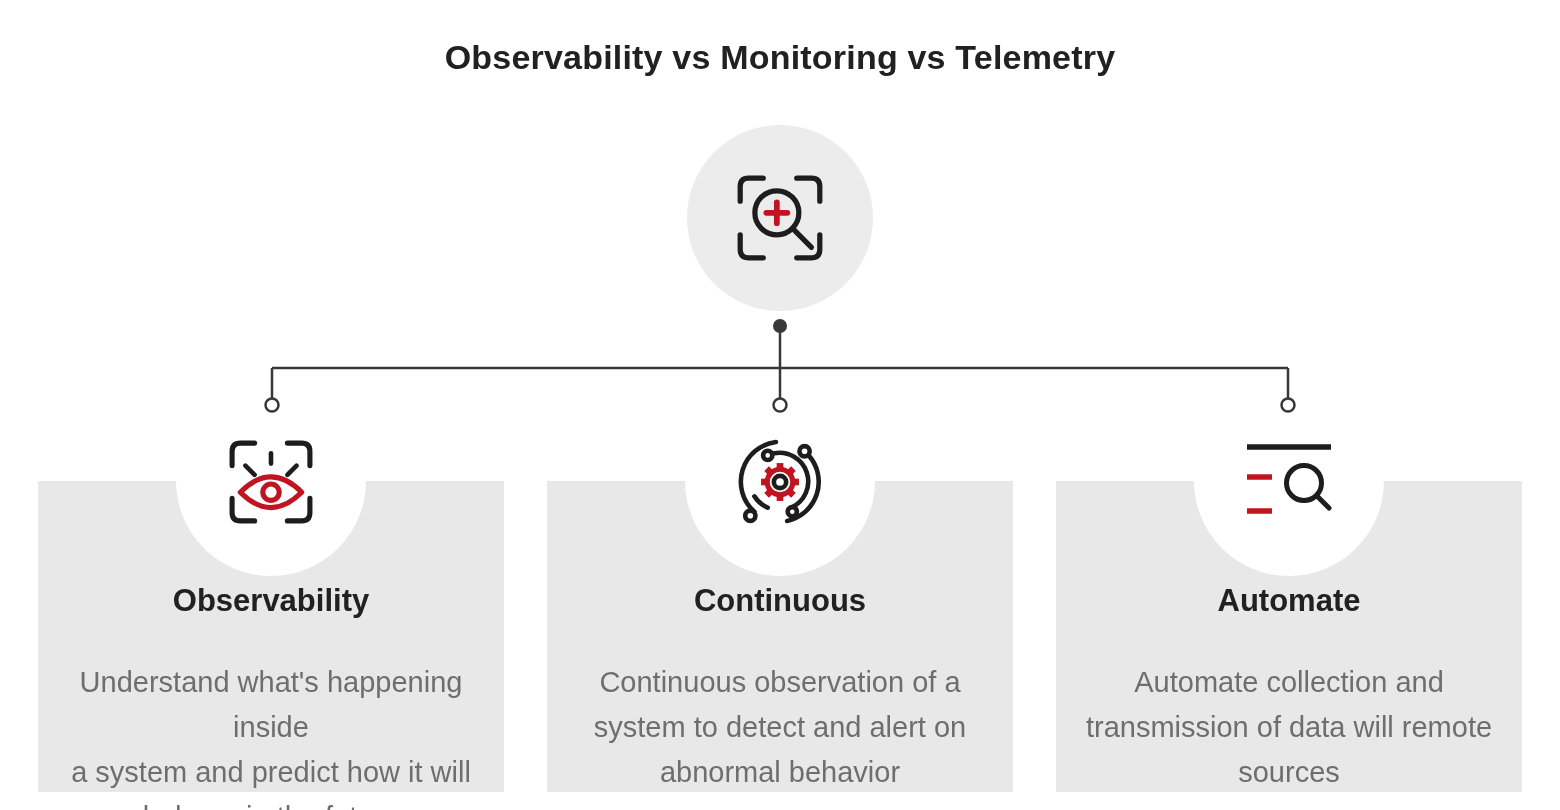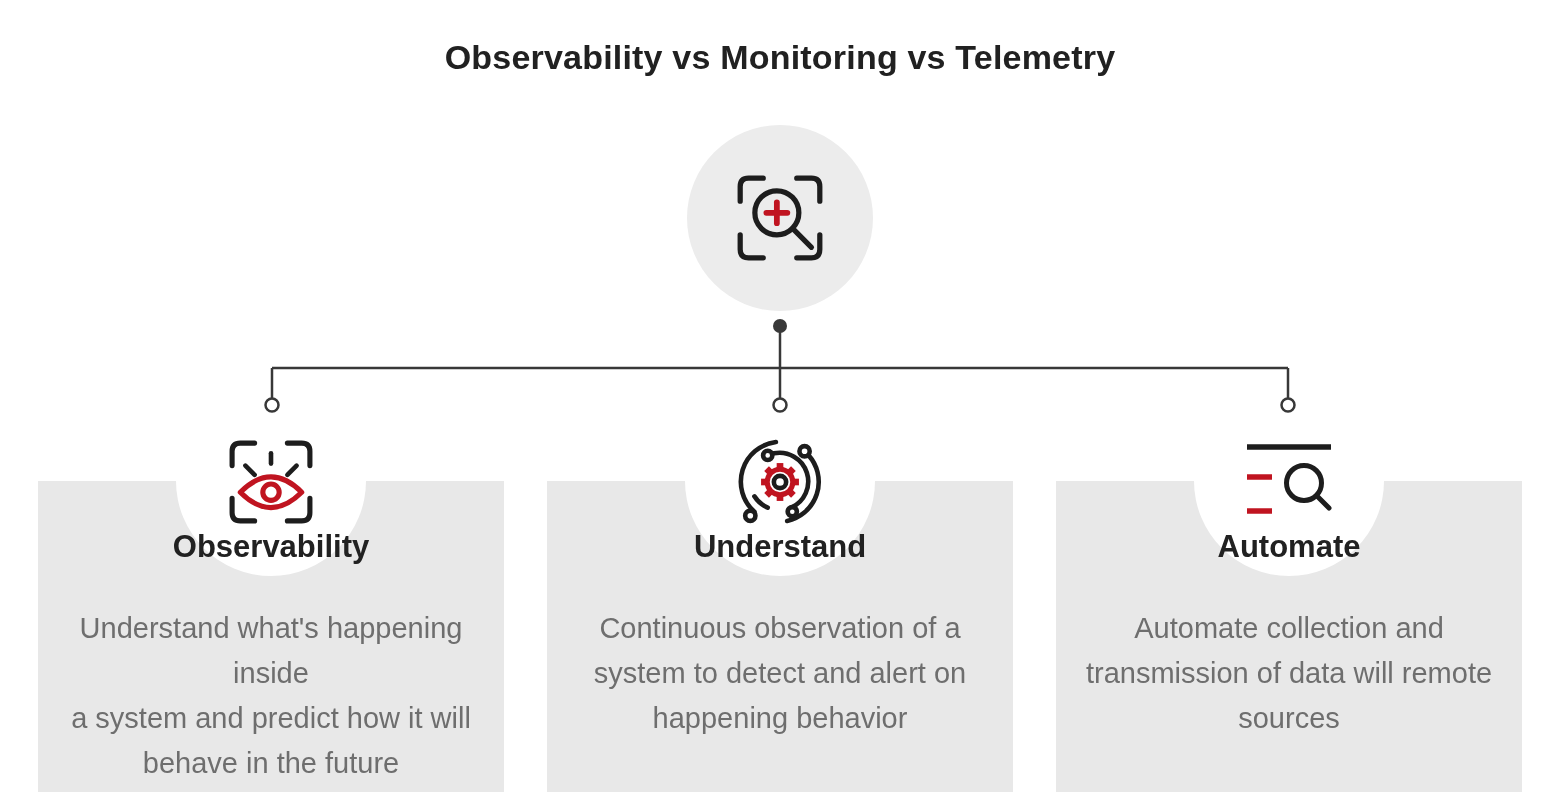--- a/index.html
+++ b/index.html
@@ -67,21 +67,21 @@
   .icon-slot{
     position:absolute;
     top:-45px;left:50%;
     transform:translateX(-50%);
     z-index:3;
     display:flex;align-items:center;justify-content:center;
     width:96px;height:92px;
   }
   .card-title{
     position:relative;z-index:4;
-    margin-top:48px;
+    margin-top:102px;
     font-size:31px;
     font-weight:700;
     color:var(--title_color);
   }
   .card-desc{
     position:relative;z-index:4;
     margin:41px auto 0;
     max-width:440px;
     font-size:29px;
     line-height:45px;
@@ -179,24 +179,24 @@
             <path d="M32.5 51.5 L28.9 55.1"></path>
             <path d="M28.5 42 H23.5"></path>
             <path d="M32.5 32.5 L28.9 28.9"></path>
             <path d="M42 28.5 V23.5"></path>
             <path d="M51.5 32.5 L55.1 28.9"></path>
           </g>
         </g>
         <circle cx="42" cy="42" r="6" stroke="var(--icon_black)" stroke-width="4.5"></circle>
       </svg>
     </div>
-    <h2 class="card-title">Understand</h2>
+    <h2 class="card-title">Continuous</h2>
     <p class="card-desc">Continuous observation of a
 system to detect and alert on
-happening behavior</p>
+abnormal behavior</p>
   </section>
 
   <section class="card pos-2">
     <div class="notch"></div>
     <div class="icon-slot">
       <svg width="90" height="84" viewBox="0 0 90 84" fill="none">
         <path d="M3 7 H87" stroke="var(--icon_black)" stroke-width="5.5"></path>
         <g stroke="var(--accent_red)" stroke-width="5.5">
           <path d="M3 37 H28"></path>
           <path d="M3 71 H28"></path>

